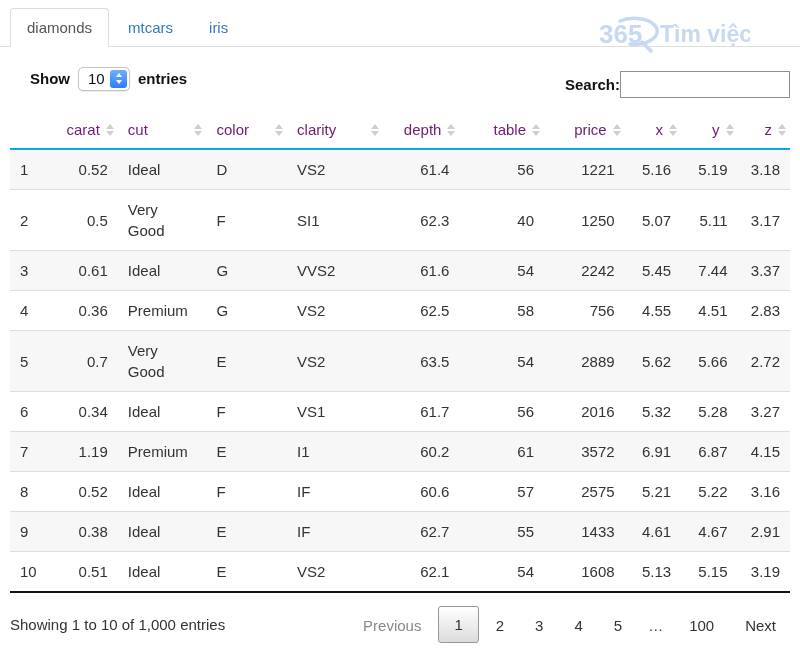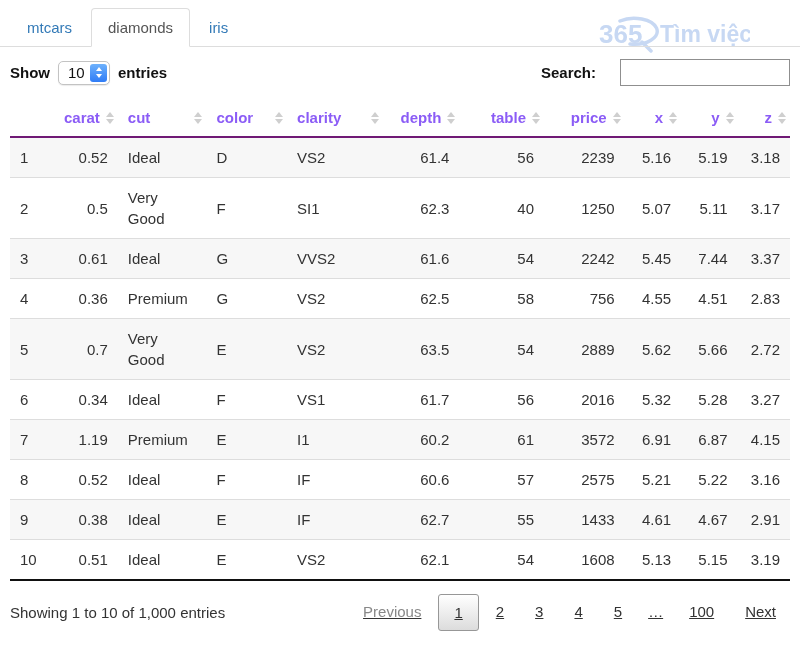--- a/index.html
+++ b/index.html
@@ -21,47 +21,47 @@
     border:1px solid transparent; border-radius:4px 4px 0 0; color:#337ab7;
   }
   .tab.active {
     color:#555; background:#fff; border-color:#ddd; border-bottom-color:#fff; cursor:default;
   }
   
   .controls {
     display:flex; justify-content:space-between; align-items:center;
     margin:12px 10px 13px 10px; font-weight:bold; color:#111;
   }
-  .length-control { display:flex; align-items:center; gap:8px; }
+  .length-control { display:flex; align-items:center; gap:8px;margin-left:20px; }
   .mock-select {
     display:inline-flex; align-items:center; justify-content:space-between;
     width:52px; height:24px; padding:1px 2px 1px 9px; font-weight:normal;
     border:1px solid #c3c3c3; border-radius:5px; background:#fff;
     box-shadow:0 1px 1px rgba(0,0,0,.08); cursor:pointer;
   }
   .stepper {
     width:17px; height:18px; border-radius:3px;
     background:linear-gradient(#6db1fc,#2f7cf6);
     display:flex; flex-direction:column; align-items:center; justify-content:center;
   }
   .chev-up   { width:0; height:0; border-left:3px solid transparent; border-right:3px solid transparent; border-bottom:4px solid #fff; margin-bottom:3px; }
   .chev-down { width:0; height:0; border-left:3px solid transparent; border-right:3px solid transparent; border-top:4px solid #fff; }
-  .search-control { display:flex; align-items:center; gap:24px; }
+  .search-control { display:flex; align-items:center; gap:0;margin-top:12px; }
   .search-control input {
     width:170px; height:27px; border:1px solid #8f8f8f; padding:2px 6px;
     font-family:"Liberation Sans", sans-serif; font-size:15px;
   }
   
   table.data {
     width:780px; margin:0 10px; border-collapse:collapse; table-layout:fixed;
     border-bottom:2px solid #111; font-size:15px;
   }
   table.data thead th {
-    font-weight:bold; color:#8b5cf6; padding:8px 18px 8px 10px;
-    border-bottom:2px solid #701a75; position:relative; cursor:pointer; line-height:21px;
+    font-weight:normal; color:#701a75; padding:8px 18px 8px 10px;
+    border-bottom:2px solid #0ea5e9; position:relative; cursor:pointer; line-height:21px;
   }
   table.data th.al-r, table.data td.al-r { text-align:right; }
   table.data th.al-l, table.data td.al-l { text-align:left; }
   .sort-icon {
     position:absolute; right:4px; top:50%; transform:translateY(-50%);
     display:flex; flex-direction:column; align-items:center;
   }
   .tri-up   { width:0; height:0; border-left:4px solid transparent; border-right:4px solid transparent; border-bottom:5px solid #cfcfcf; margin-bottom:2px; }
   .tri-down { width:0; height:0; border-left:4px solid transparent; border-right:4px solid transparent; border-top:5px solid #cfcfcf; }
   table.data td { padding:9px 10px; line-height:21px; border-top:1px solid #ddd; color:#333; }
@@ -70,21 +70,21 @@
   
   .c0{width:30px}.c1{width:77px}.c2{width:88px}.c3{width:80px}.c4{width:95px}
   .c5{width:76px}.c6{width:84px}.c7{width:80px}.c8{width:56px}.c9{width:56px}.c10{width:52px}
   
   .tfooter {
     display:flex; justify-content:space-between; align-items:center;
     margin:13px 10px 0 10px;
     gap:8px;
   }
   .info { color:#333; }
-  .paginate { display:flex; align-items:flex-start;text-decoration:underline; }
+  .paginate { display:flex; align-items:flex-end; }
   .pbtn {
     padding:8px 13px; margin-left:3px; color:#333; cursor:pointer;
     border:1px solid transparent; border-radius:3px; text-align:center;
   }
   .pbtn.disabled { color:#888; cursor:default; }
   .pbtn.ellipsis { cursor:default; padding:8px 8px; }
   .pbtn.active {
     border:1px solid #979797; background:linear-gradient(to bottom,#fff 0%,#dcdcdc 100%);
     padding:9px 15px;
   }
@@ -97,22 +97,22 @@
     <text x="1" y="28" font-family="Liberation Sans, sans-serif" font-size="26" font-weight="bold" fill="#c7d8f3">365</text>
     <g stroke="#c7d8f3" stroke-width="3.5" fill="none" stroke-linecap="round">
       <path d="M22,6 A23,13 0 1 1 32,29"></path>
       <path d="M44,27 L53,36"></path>
     </g>
     <text x="62" y="27" font-family="Liberation Sans, sans-serif" font-size="23" font-weight="bold" fill="#c7d8f3">Tìm việc</text>
   </svg>
 </div>
 
 <ul class="nav-tabs" id="tabbar">
+    <li class="tab active">diamonds</li>
     <li class="tab">mtcars</li>
-    <li class="tab active">diamonds</li>
     <li class="tab">iris</li>
   </ul>
 
 <div class="controls">
   <div class="length-control">
     <span>Show</span>
     <span class="mock-select">
       <span>10</span>
       <span class="stepper">
         <span class="chev-up"></span>
@@ -188,21 +188,21 @@
     </thead>
   <tbody id="tbody">
       <tr>
         <td class="al-l">1</td>
         <td class="al-r">0.52</td>
         <td class="al-l">Ideal</td>
         <td class="al-l">D</td>
         <td class="al-l">VS2</td>
         <td class="al-r">61.4</td>
         <td class="al-r">56</td>
-        <td class="al-r">2239</td>
+        <td class="al-r">1221</td>
         <td class="al-r">5.16</td>
         <td class="al-r">5.19</td>
         <td class="al-r">3.18</td>
       </tr>
       <tr>
         <td class="al-l">2</td>
         <td class="al-r">0.5</td>
         <td class="al-l">Very Good</td>
         <td class="al-l">F</td>
         <td class="al-l">SI1</td>

